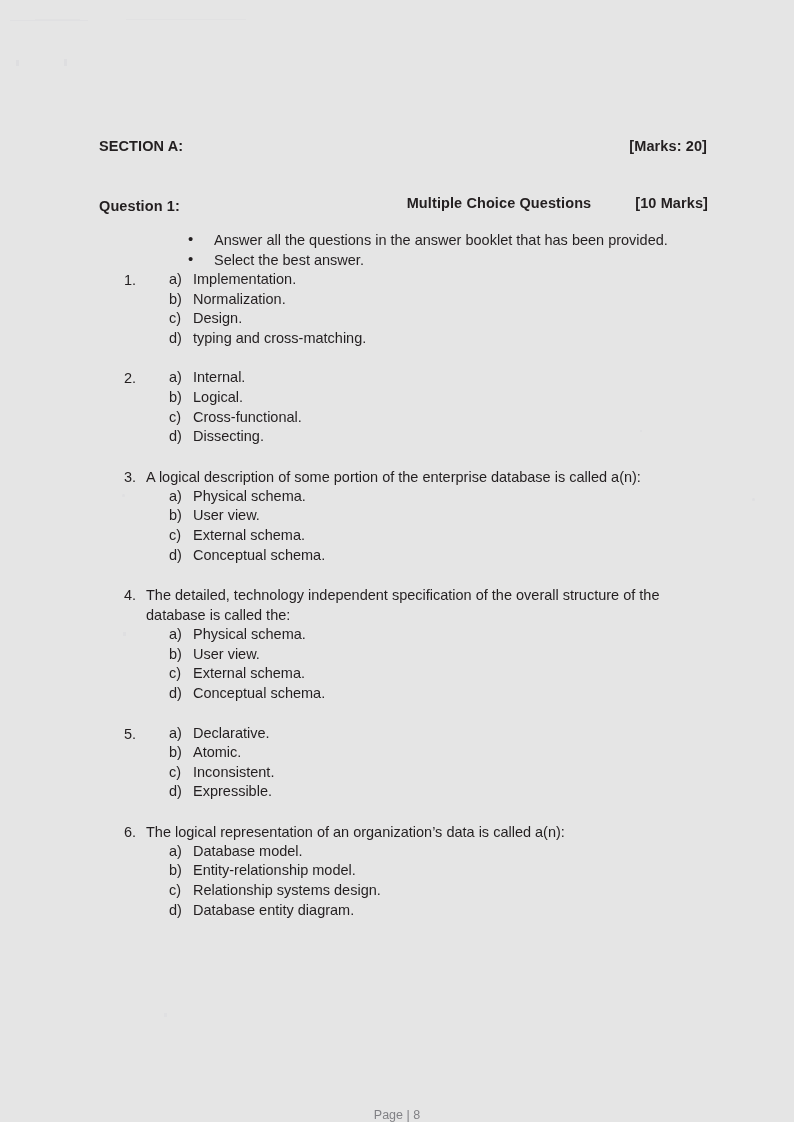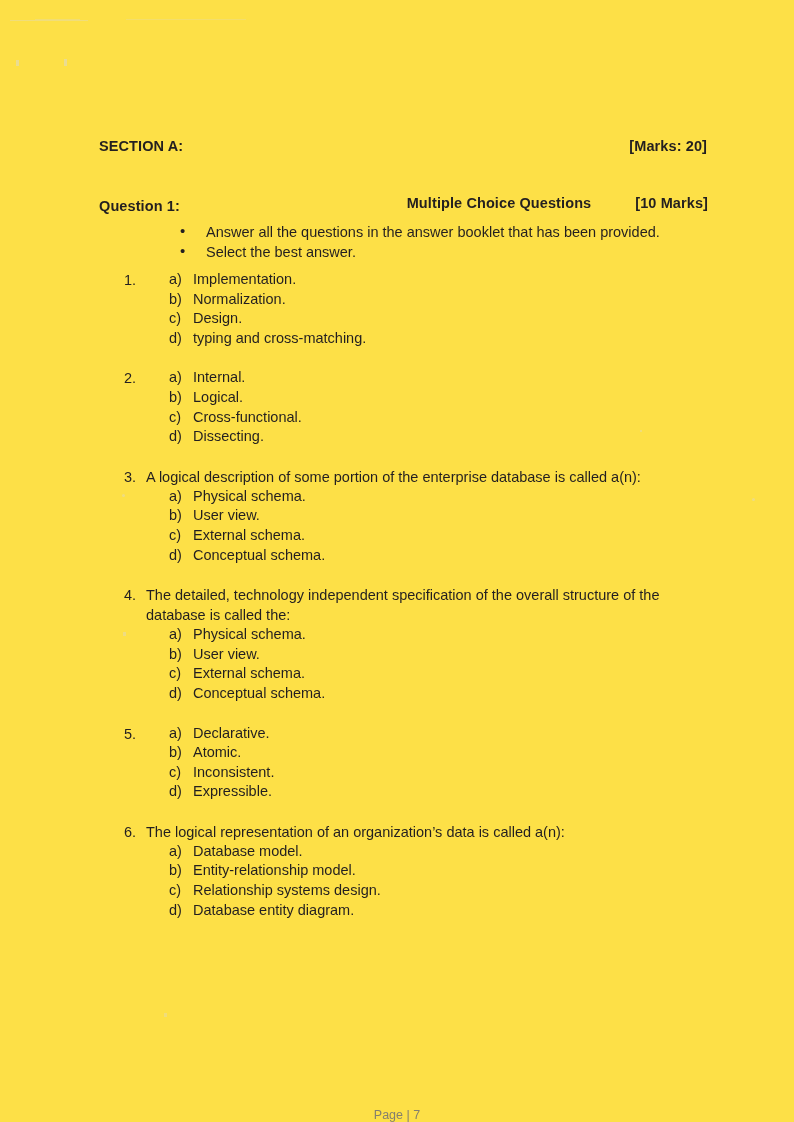--- a/index.html
+++ b/index.html
@@ -4,21 +4,21 @@
 <style>
   html, body {
     margin: 0;
     padding: 0;
     background: #ffffff;
   }
   .page {
     position: relative;
     width: 794px;
     height: 1122px;
-    background: #fde047;
+    background: #e5e5e5;
     overflow: hidden;
     font-family: "Liberation Sans", sans-serif;
     color: #231f20;
   }
 
   
   .smudge {
     position: absolute;
     background: #d8d8dc;
     opacity: 0.55;
@@ -57,21 +57,21 @@
   .hdr-row.r3 { left: 94px; top: 195px; width: 614px; justify-content: flex-end; }
 
   .sec-left  { white-space: nowrap; }
   .sec-right { white-space: nowrap; margin-left: 44px; }
 
   
   .bullets {
     position: absolute;
     left: 170px;
     top: 214px;
-    margin: 8px;
+    margin: 16px;
     padding: 0;
     list-style: none;
     font-size: 14.5px;
     line-height: 20px;
   }
   .bullets li {
     position: relative;
     padding-left: 28px;
     white-space: nowrap;
   }
@@ -230,15 +230,15 @@
           <div class="q-head"><span class="q-num">6.</span><span>The logical representation of an organization’s data is called a(n):</span></div>
           <ul class="opts">
             <li><span class="opt-lbl">a)</span><span>Database model.</span></li>
             <li><span class="opt-lbl">b)</span><span>Entity-relationship model.</span></li>
             <li><span class="opt-lbl">c)</span><span>Relationship systems design.</span></li>
             <li><span class="opt-lbl">d)</span><span>Database entity diagram.</span></li>
           </ul>
         </div>
       </div>
 
-    <div class="footer">Page | 7</div>
+    <div class="footer">Page | 8</div>
   </div>
 </div>
 
 </body></html>

